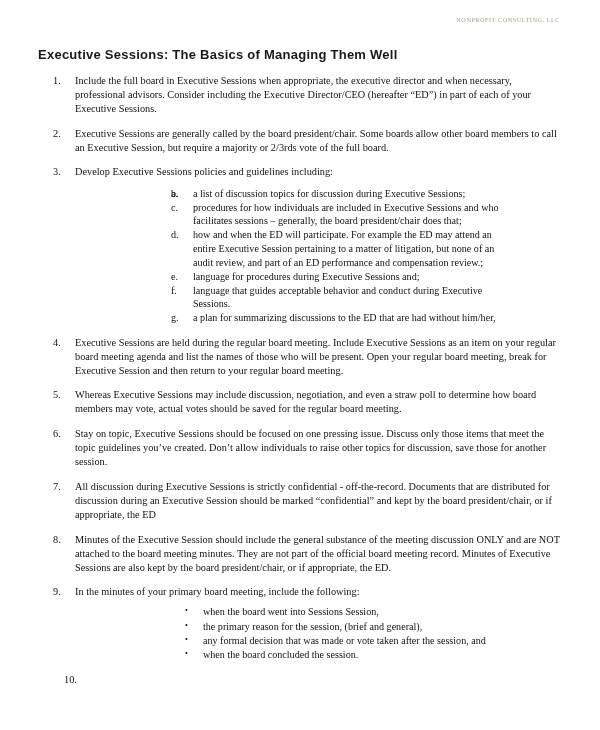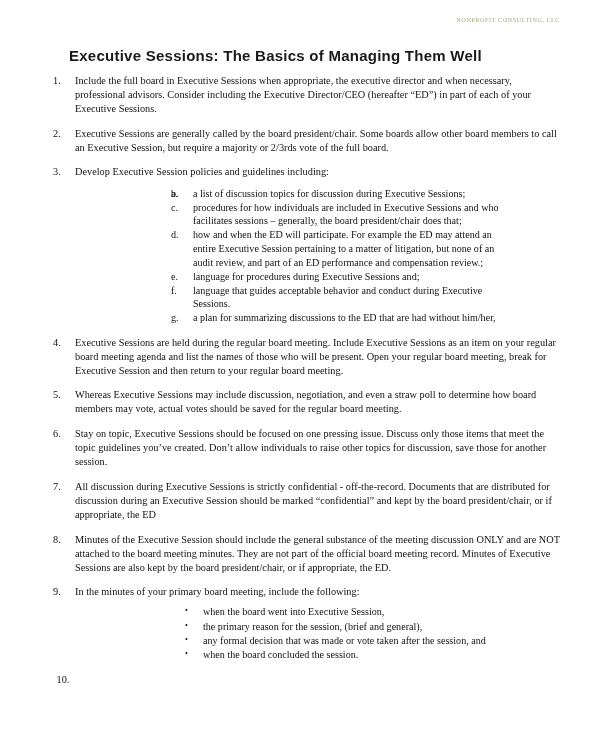--- a/index.html
+++ b/index.html
@@ -36,26 +36,25 @@
     white-space: nowrap;
     font-style: normal;
   }
 
   
   .doc-title {
     position: absolute;
     top: 47px;
     left: 38px;
     font-family: "Liberation Sans", "DejaVu Sans", sans-serif;
-    font-size: 15px;
+    font-size: 13px;
     font-weight: bold;
     letter-spacing: 0.25px;
     color: #1a1a1a;
     white-space: nowrap;
-    margin-left: 31px;
   }
 
   
   .body-wrap {
     position: absolute;
     top: 74px;
     left: 0;
     width: 600px;
   }
 
@@ -139,21 +138,21 @@
       <span>Include the full board in Executive Sessions when appropriate, the executive director and when necessary, professional advisors. Consider including the Executive Director/CEO (hereafter “ED”) in part of each of your Executive Sessions.</span>
     </div>
 
     <div class="item">
       <span class="marker">2.</span>
       <span>Executive Sessions are generally called by the board president/chair. Some boards allow other board members to call an Executive Session, but require a majority or 2/3rds vote of the full board.</span>
     </div>
 
     <div class="item">
       <span class="marker">3.</span>
-      <span>Develop Executive Session policies and guidelines including:</span>
+      <span>Develop Executive Sessions policies and guidelines including:</span>
       <div class="sublist nested-holder">
         <div class="subitem">
           <span class="marker">a.</span>
         </div>
         <div class="subitem">
           <span class="marker">b.</span>
           <span>a list of discussion topics for discussion during Executive Sessions;</span>
         </div>
         <div class="subitem">
           <span class="marker">c.</span>
@@ -202,35 +201,35 @@
       <span class="marker">8.</span>
       <span>Minutes of the Executive Session should include the general substance of the meeting discussion ONLY and are NOT attached to the board meeting minutes.  They are not part of the official board meeting record.  Minutes of Executive Sessions are also kept by the board president/chair, or if appropriate, the ED.</span>
     </div>
 
     <div class="item">
       <span class="marker">9.</span>
       <span>In the minutes of your primary board meeting, include the following:</span>
       <div class="bulletlist nested-holder">
         <div class="bulletitem">
           <span class="marker">•</span>
-          <span>when the board went into Executive Session,</span>
+          <span>when the board went into Sessions Session,</span>
         </div>
         <div class="bulletitem">
           <span class="marker">•</span>
           <span>the primary reason for the session, (brief and general),</span>
         </div>
         <div class="bulletitem">
           <span class="marker">•</span>
           <span>any formal decision that was made or vote taken after the session, and</span>
         </div>
         <div class="bulletitem">
           <span class="marker">•</span>
           <span>when the board concluded the session.</span>
         </div>
       </div>
     </div>
 
     <div class="item" style="padding-left:78px;">
-      <span class="marker" style="left:51px;width:24px;text-align:center;">10.</span>
+      <span class="marker" style="left:64px;width:24px;">10.</span>
     </div>
 
   </div>
 </div>
 
 </body></html>

